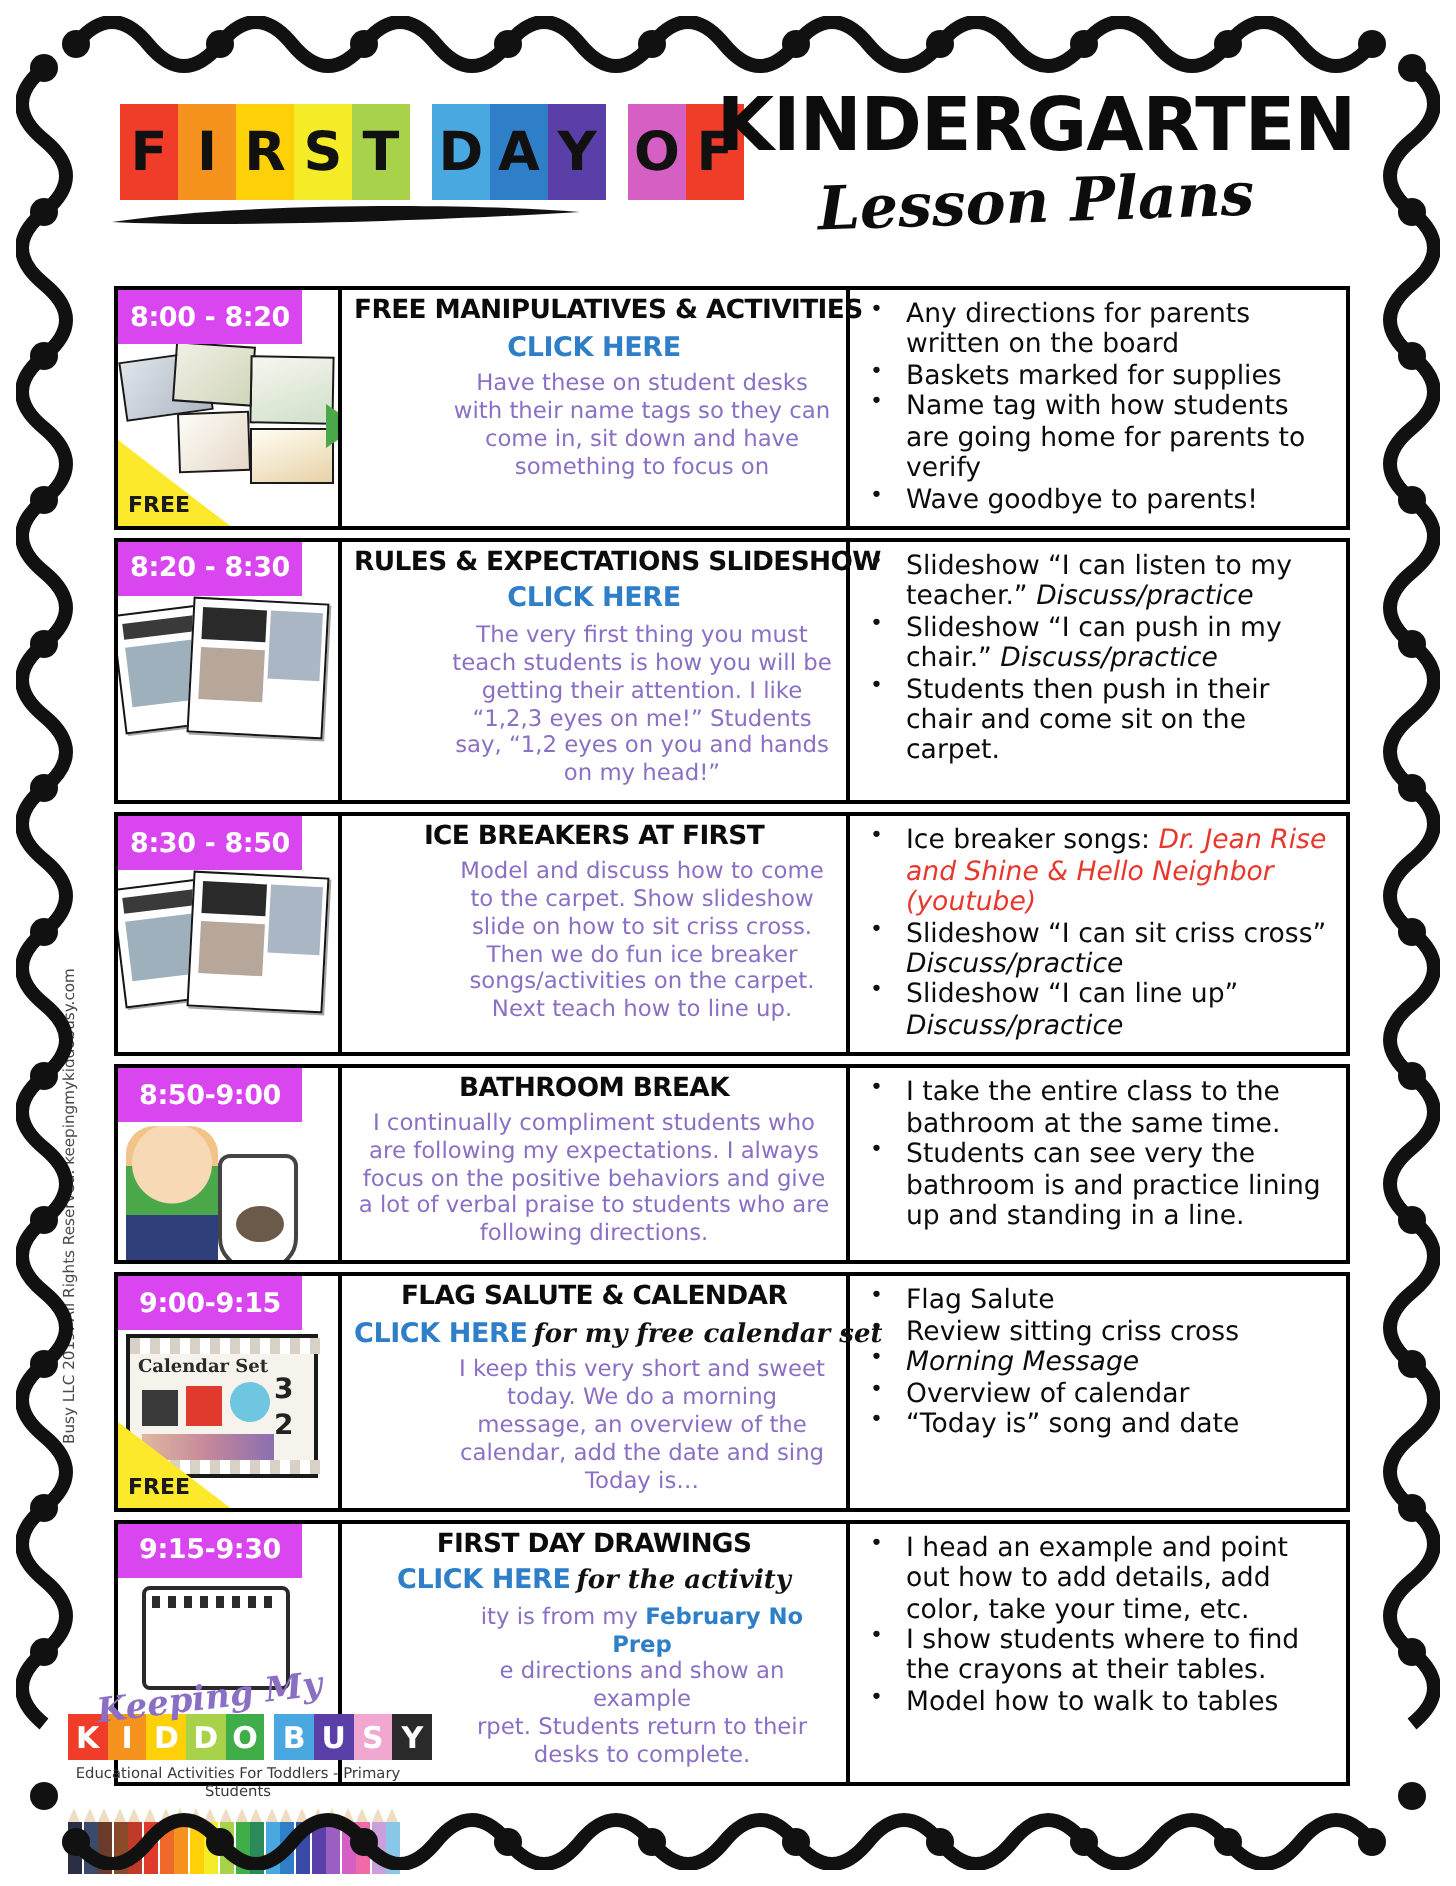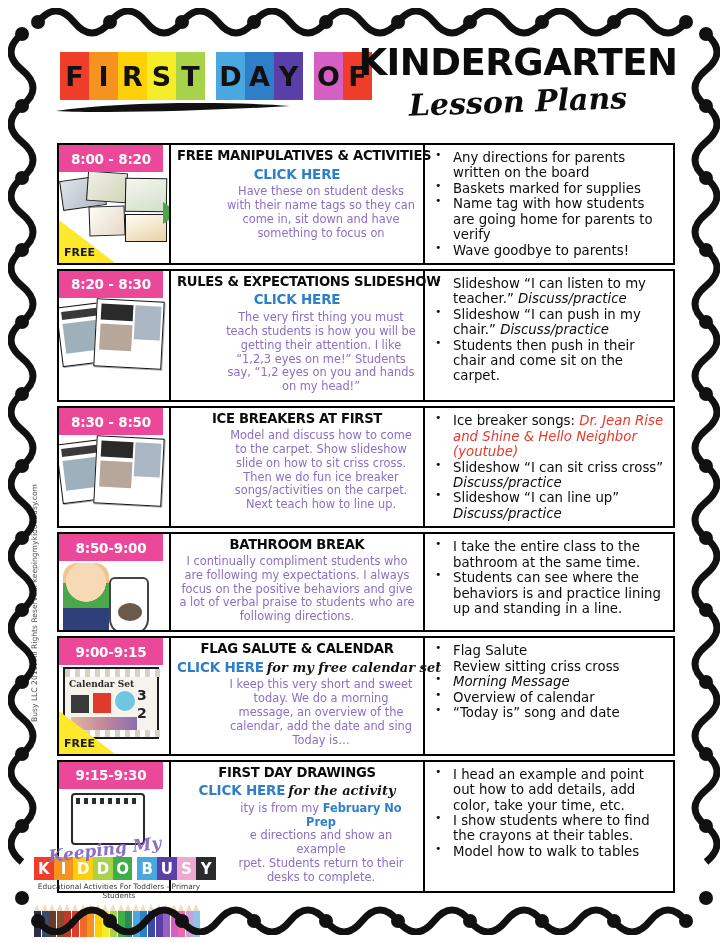--- a/index.html
+++ b/index.html
@@ -99,23 +99,23 @@
   }
   .row-left {
     position: relative;
     width: 112px;
     flex: 0 0 112px;
     border-right: 2px solid #000;
   }
   .time-chip {
     position: absolute;
     left: 0; top: 0;
-    width: 104px;
+    width: 92px;
     height: 27px;
-    background: #ec4899;
+    background: #d946ef;
     color: #fff;
     display: flex;
     align-items: center;
     justify-content: center;
     font-family: "DejaVu Sans", sans-serif;
     font-weight: 700;
     font-size: 13.5px;
     letter-spacing: -0.2px;
     z-index: 3;
   }
@@ -502,21 +502,21 @@
             </div>
           </div>
         </div>
         <div class="row-mid">
           <div class="row-title">BATHROOM BREAK</div>
           <div class="row-desc no-indent">I continually compliment students who are following my expectations.  I always focus on the positive behaviors and give a lot of verbal praise to students who are following directions.</div>
         </div>
         <div class="row-right">
           <ul class="bullets">
             <li>I take the entire class to the bathroom at the same time.</li>
-            <li>Students can see where the behaviors is and practice lining up and standing in a line.</li>
+            <li>Students can see very the bathroom is and practice lining up and standing in a line.</li>
           </ul>
         </div>
       </div>
       <div class="row">
         <div class="row-left">
           <div class="time-chip">9:00-9:15</div>
           <div class="thumbs">
             <div style="position: absolute; left: 4px; top: 2px; width: 96px; height: 72px; background: rgb(246, 243, 236); border: 2px solid rgb(26, 26, 26);">
               <div style="position:absolute;left:0;top:0;width:96px;height:8px;background:repeating-linear-gradient(90deg,#d8d2c6 0 5px,#fff 5px 10px);"></div>
               <div style="position:absolute;left:4px;top:10px;font-family:'DejaVu Serif',serif;font-size:9px;font-weight:700;color:#2a2a2a;">Calendar Set</div>

